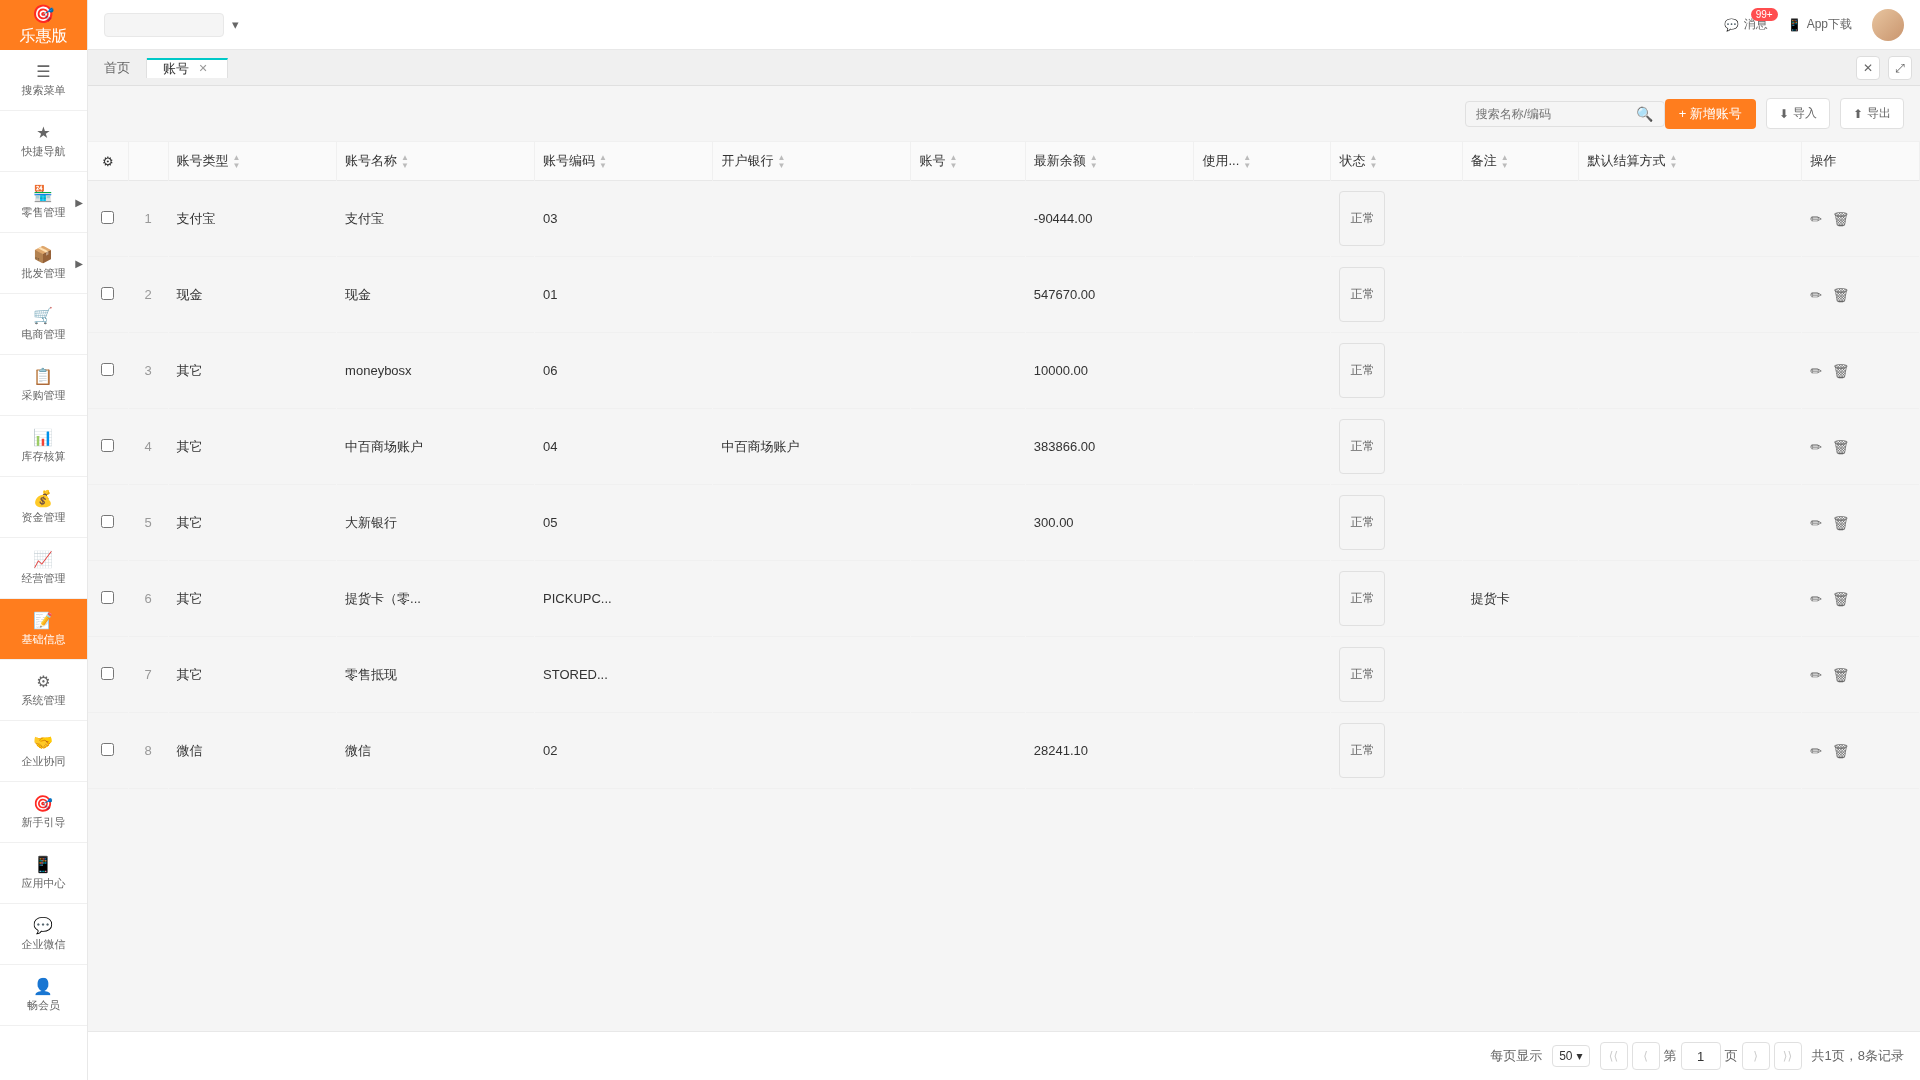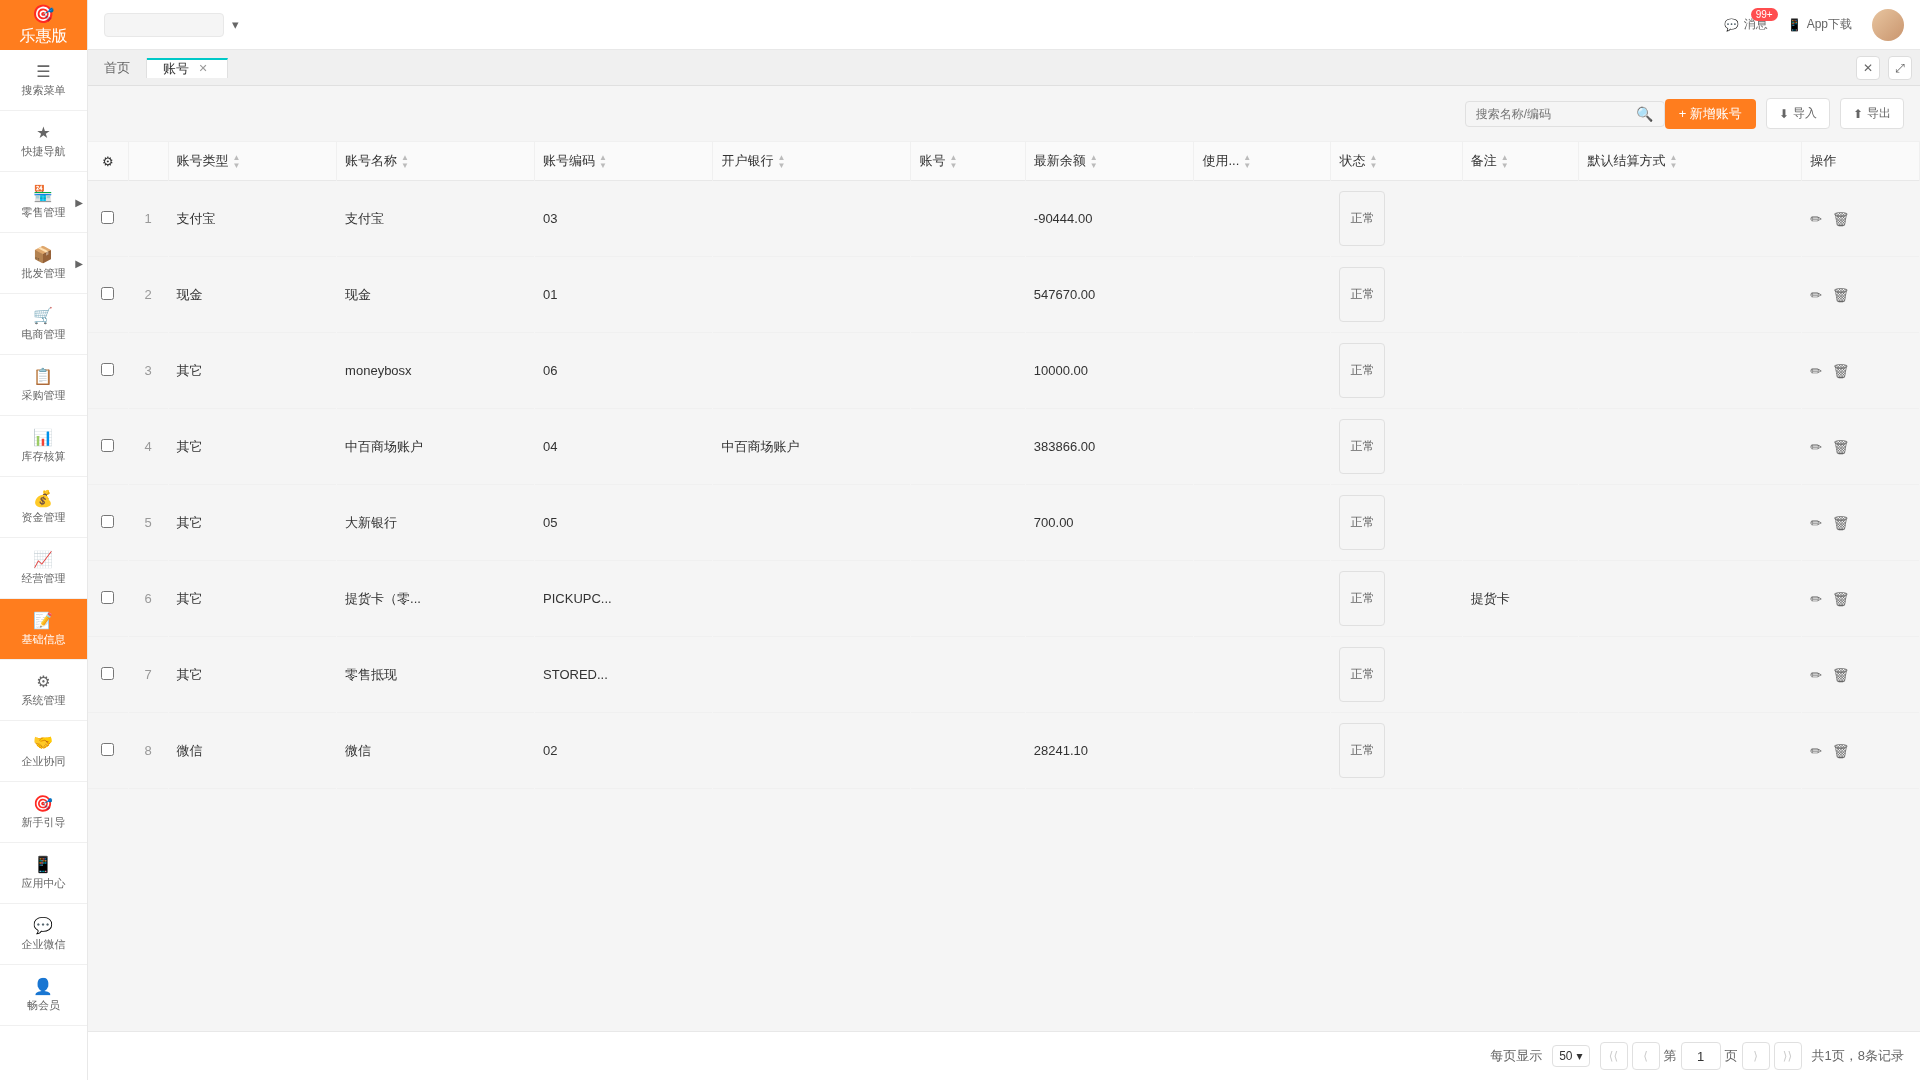--- a/index.html
+++ b/index.html
@@ -677,21 +677,21 @@
             <tr>
     <td class="td-num">
       <input type="checkbox" style="">
     </td>
     <td class="td-num">5</td>
     <td>其它</td>
     <td>大新银行</td>
     <td>05</td>
     <td></td>
     <td></td>
-    <td>700.00</td>
+    <td>300.00</td>
     <td></td>
     <td>
       <span class="status-badge">正常</span>
     </td>
     <td></td>
     <td></td>
     <td>
       <div class="action-icons">
         <span class="action-icon">✏</span>
         <span class="action-icon">🗑</span>

